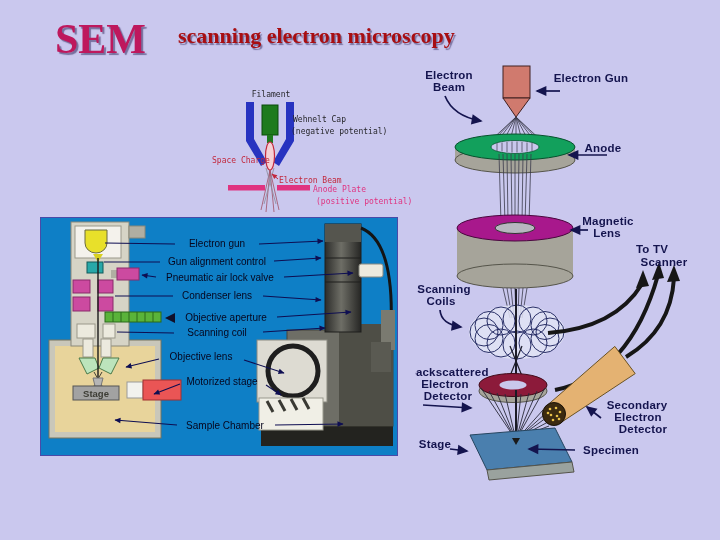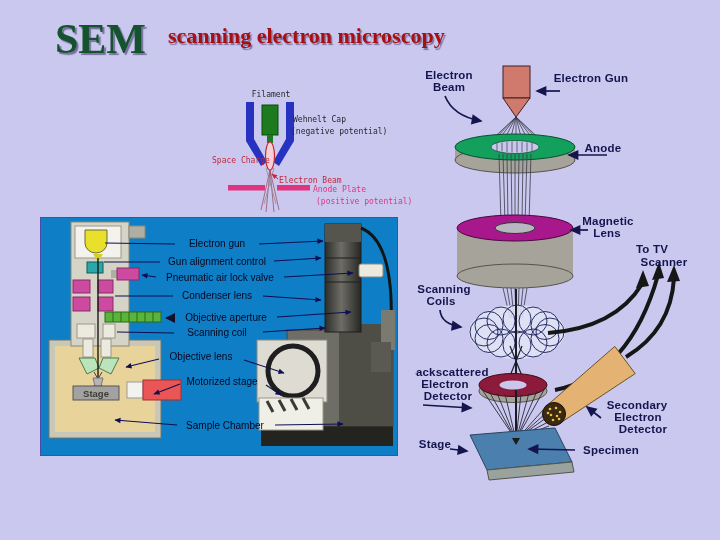--- a/index.html
+++ b/index.html
@@ -1,23 +1,23 @@
 <!DOCTYPE html>
 <html><head>
 <meta charset="utf-8">
 <style>
   html,body{margin:0;padding:0;}
   .slide{position:relative;width:720px;height:540px;background:#cac8ee;overflow:hidden;
          font-family:"Liberation Sans",sans-serif;}
   .title-row{position:absolute;left:55px;top:18px;width:620px;}
   .title{display:inline-block;font-family:"Liberation Serif",serif;font-weight:bold;
-         font-size:42px;color:#14532d;text-shadow:2px 2px 1px rgba(90,80,130,.75);line-height:1;}
+         font-size:42px;color:#be185d;text-shadow:2px 2px 1px rgba(90,80,130,.75);line-height:1;}
   .subtitle{display:inline-block;font-family:"Liberation Serif",serif;font-weight:bold;
          font-size:22px;color:#a80e12;text-shadow:1.5px 1.5px 1px rgba(90,80,130,.7);
-         margin-left:22px;vertical-align:10px;}
+         margin-left:32px;vertical-align:10px;}
   .fil-svg{position:absolute;left:200px;top:82px;}
   .photo-box{position:absolute;left:41px;top:218px;width:356px;height:237px;background:#0e7fc6;
              outline:1px solid #4a4aa8;}
   .col-svg{position:absolute;left:415px;top:60px;}
   svg text{font-family:"Liberation Sans",sans-serif;}
   text.mono{font-family:"DejaVu Sans Mono",monospace;font-size:8px;fill:#26262a;}
   text.navy{font-weight:bold;font-size:11.5px;fill:#14144e;letter-spacing:.2px;}
   text.boxlbl{font-size:10px;fill:#06061e;}
 </style>
 </head>

